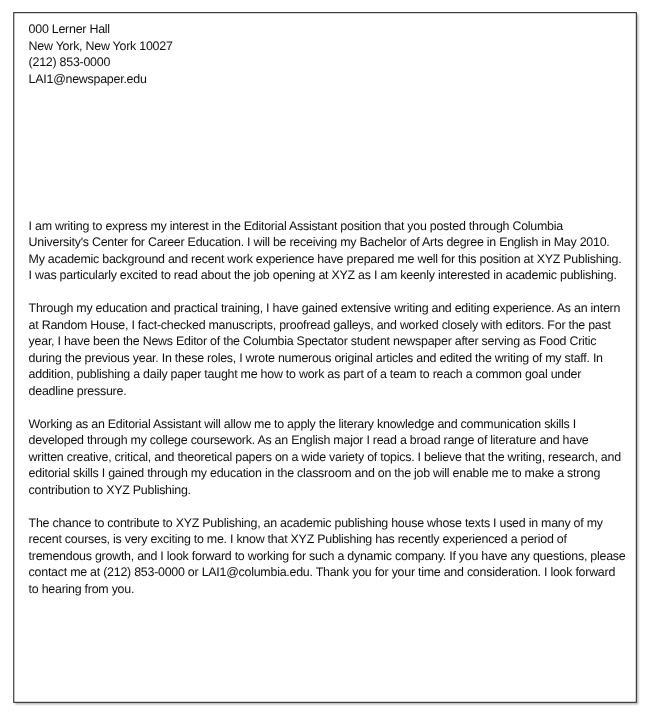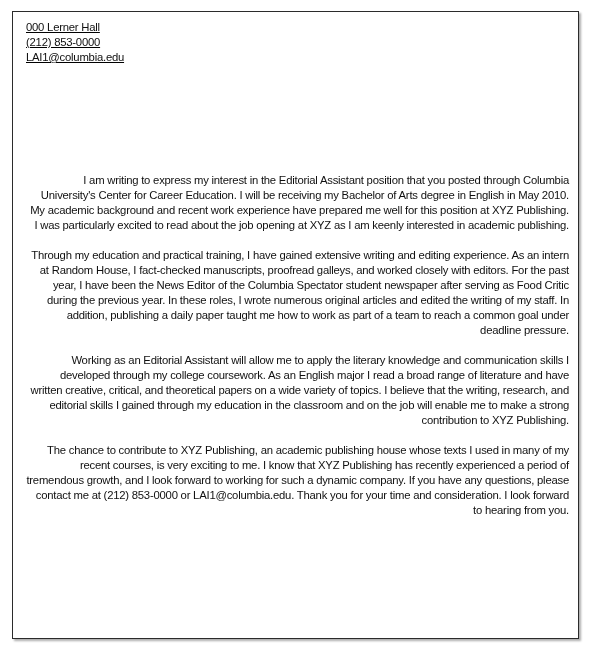--- a/index.html
+++ b/index.html
@@ -61,46 +61,47 @@
     margin: 0;
     padding: 0;
   }
 
   .line {
     display: block;
     white-space: nowrap;
   }
 
   
-  .sender-block { margin-bottom: 0; text-decoration: underline; }
+  .sender-block { margin-bottom: 11px; }
   .spacer-date   { height: 19px; }
   .spacer-recipient { height: 38px; }
   .spacer-salutation { height: 32px; }
   .spacer-body { height: 19px; }
   .spacer-closing { height: 19px; }
 
   .para {
     margin: 0 0 0 0;
-    text-align: right;
+    text-align: left;
     max-width: 546px;
   }
   .para + .spacer-para { height: 15px; }
 </style>
 </head>
 <body>
 
 <div class="canvas">
 
   <div class="letter-page">
     <div class="letter-inner">
 
       <div class="sender-block">
         <span class="line">000 Lerner Hall</span>
+        <span class="line">New York, New York 10027</span>
         <span class="line">(212) 853-0000</span>
-        <span class="line">LAI1@columbia.edu</span>
+        <span class="line">LAI1@newspaper.edu</span>
       </div>
 
       <div class="spacer-date"></div>
 
 
       <div class="spacer-recipient"></div>
 
 
       <div class="spacer-salutation"></div>
 

